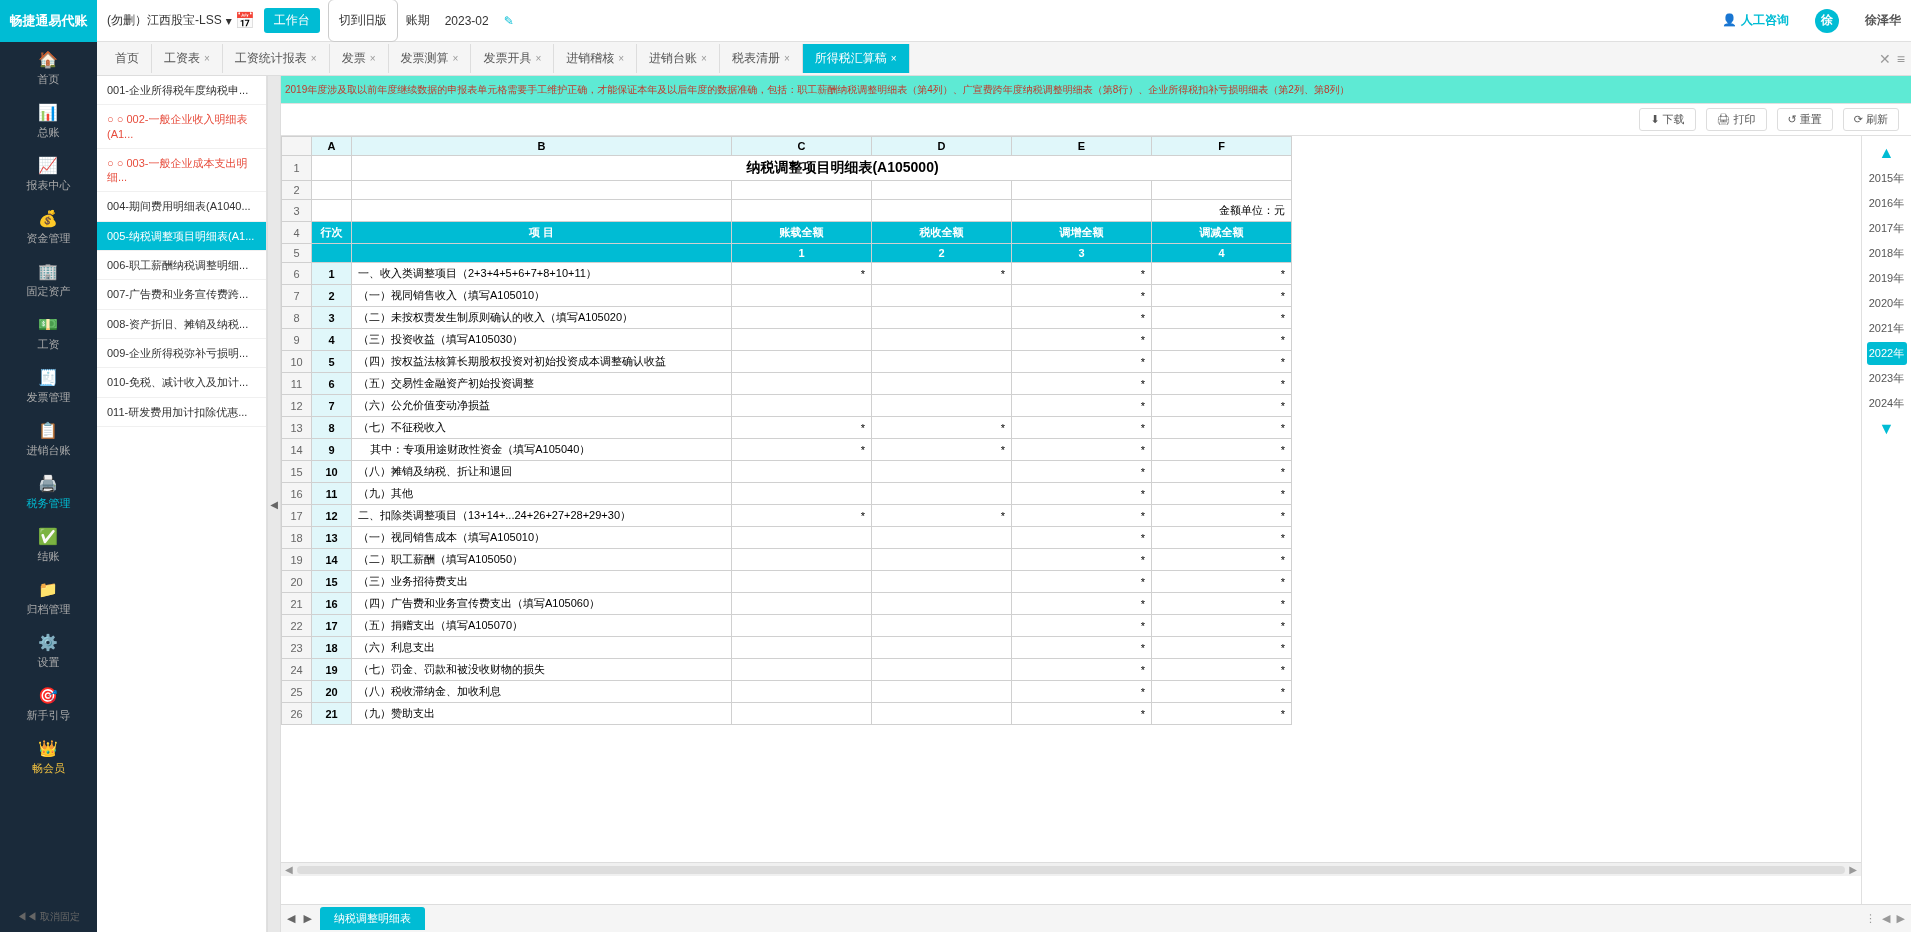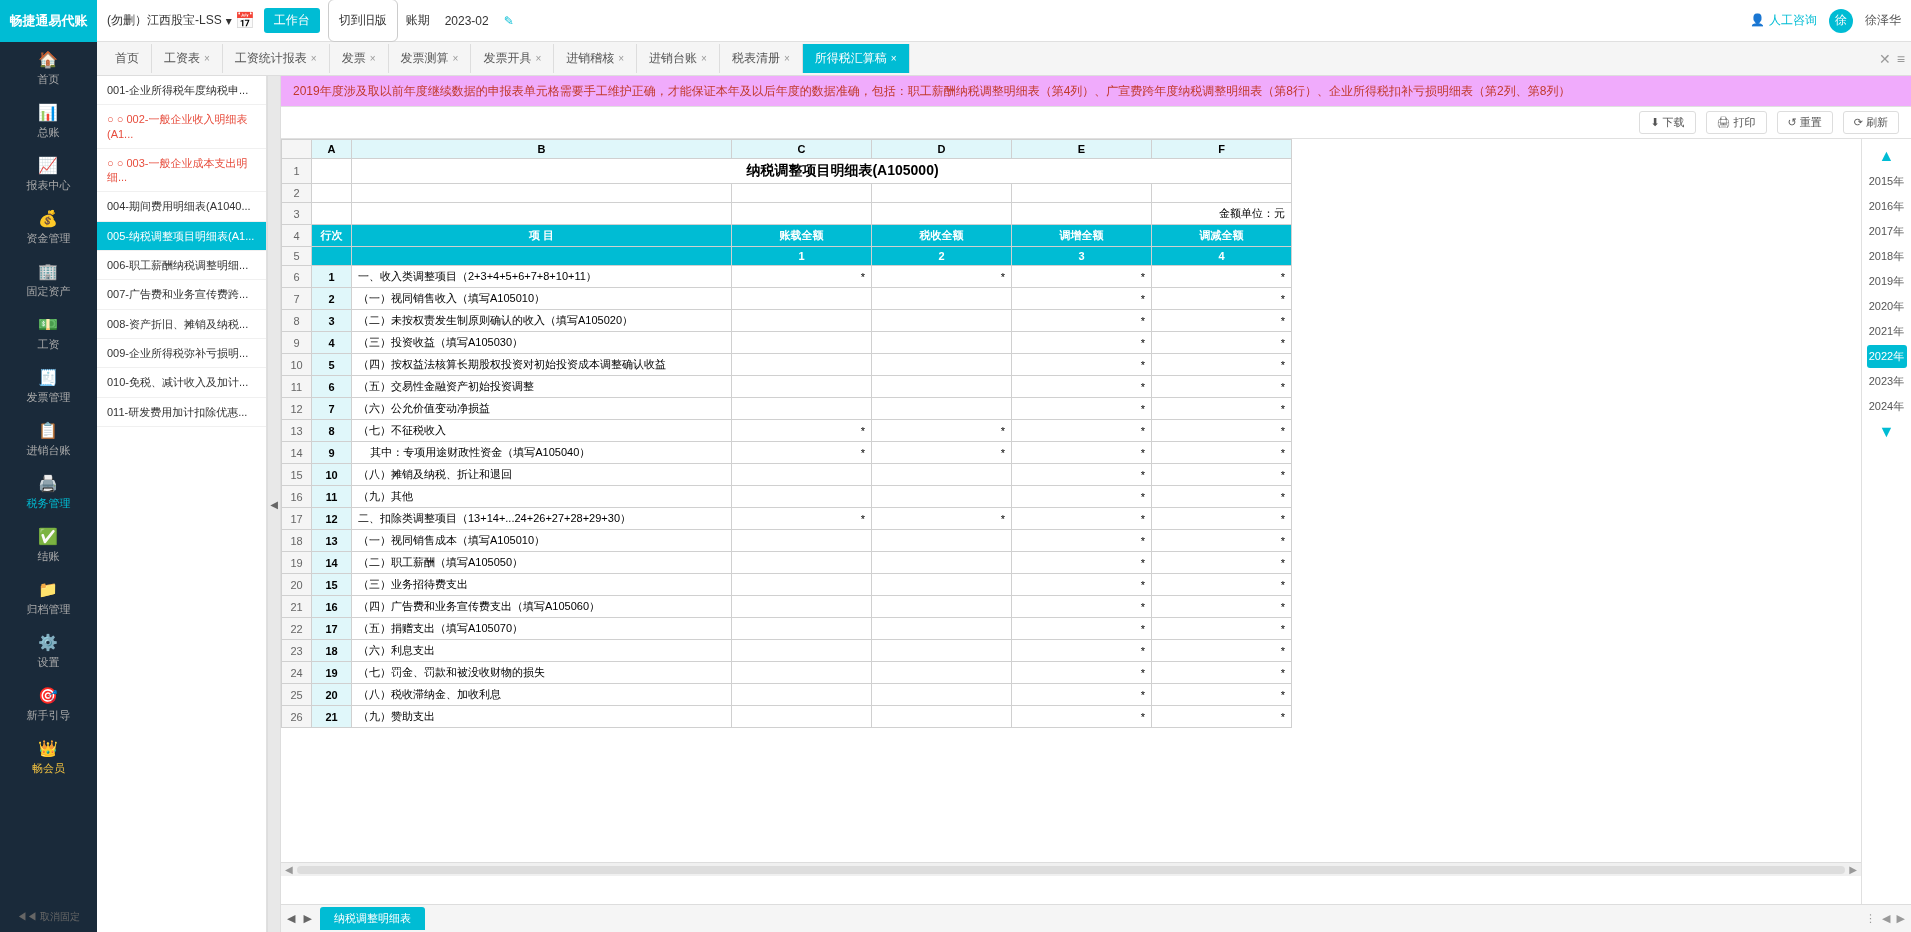--- a/index.html
+++ b/index.html
@@ -14,21 +14,21 @@
     .sidebar-bottom { margin-top: auto; padding: 8px; font-size: 10px; color: #666; text-align: center; cursor: pointer; }
 
     
     .main { flex: 1; display: flex; flex-direction: column; overflow: hidden; }
 
     
     .topbar { background: white; border-bottom: 1px solid #e0e0e0; display: flex; align-items: center; padding: 0 10px; height: 42px; gap: 8px; }
     .topbar-company { display: flex; align-items: center; gap: 4px; font-size: 12px; color: #333; }
     .topbar-btn { background: #00bcd4; color: white; border: none; padding: 4px 10px; border-radius: 3px; cursor: pointer; font-size: 12px; }
     .topbar-btn-outline { background: white; color: #333; border: 1px solid #ccc; padding: 12px 10px; border-radius: 6px; cursor: pointer; font-size: 12px; }
-    .topbar-right { margin-left: auto; display: flex; align-items: center; gap: 12px; color: #555; font-size: 12px; }
+    .topbar-right { margin-left: auto; display: flex; align-items: center; gap: 26px; color: #555; font-size: 12px; font-weight: bold; }
 
     
     .tabbar { background: #f5f5f5; border-bottom: 1px solid #ddd; display: flex; align-items: center; padding: 0 6px; height: 34px; overflow-x: auto; flex-shrink: 0; }
     .tab { padding: 6px 12px; font-size: 12px; color: #555; cursor: pointer; white-space: nowrap; border-right: 1px solid #ddd; display: flex; align-items: center; gap: 4px; }
     .tab.active { background: #00bcd4; color: white; }
     .tab-close { font-size: 10px; color: #999; cursor: pointer; }
     .tab.active .tab-close { color: white; }
     .tab-actions { margin-left: auto; display: flex; gap: 6px; }
 
     
@@ -38,21 +38,21 @@
     .left-panel { width: 170px; background: white; border-right: 1px solid #e0e0e0; overflow-y: auto; flex-shrink: 0; }
     .left-panel-item { padding: 7px 10px; font-size: 11px; color: #333; cursor: pointer; border-bottom: 1px solid #f0f0f0; line-height: 1.3; }
     .left-panel-item.active { background: #00bcd4; color: white; }
     .left-panel-item.error { color: #e74c3c; }
     .left-panel-item.error::before { content: '○ '; color: #e74c3c; }
 
     
     .main-content { flex: 1; display: flex; flex-direction: column; overflow: hidden; background: white; }
 
     
-    .warning-bar { background: #f0abfc; padding: 6px 12px; font-size: 12px; color: #c0392b; border-bottom: 1px solid #e0e0e0; line-height: 1.5; }
+    .warning-bar { background: #5eead4; padding: 6px 4px; font-size: 10px; color: #c0392b; border-bottom: 1px solid #e0e0e0; line-height: 1.5; }
 
     
     .sheet-toolbar { display: flex; align-items: center; justify-content: flex-end; padding: 4px 12px; border-bottom: 1px solid #e0e0e0; gap: 10px; }
     .sheet-toolbar-btn { background: white; border: 1px solid #ddd; padding: 3px 10px; border-radius: 3px; cursor: pointer; font-size: 11px; color: #555; display: flex; align-items: center; gap: 3px; }
 
     
     .sheet-container { flex: 1; display: flex; overflow: hidden; position: relative; }
     .sheet-main { flex: 1; overflow: auto; }
 
     table.sheet { border-collapse: collapse; font-size: 11px; min-width: 900px; }

